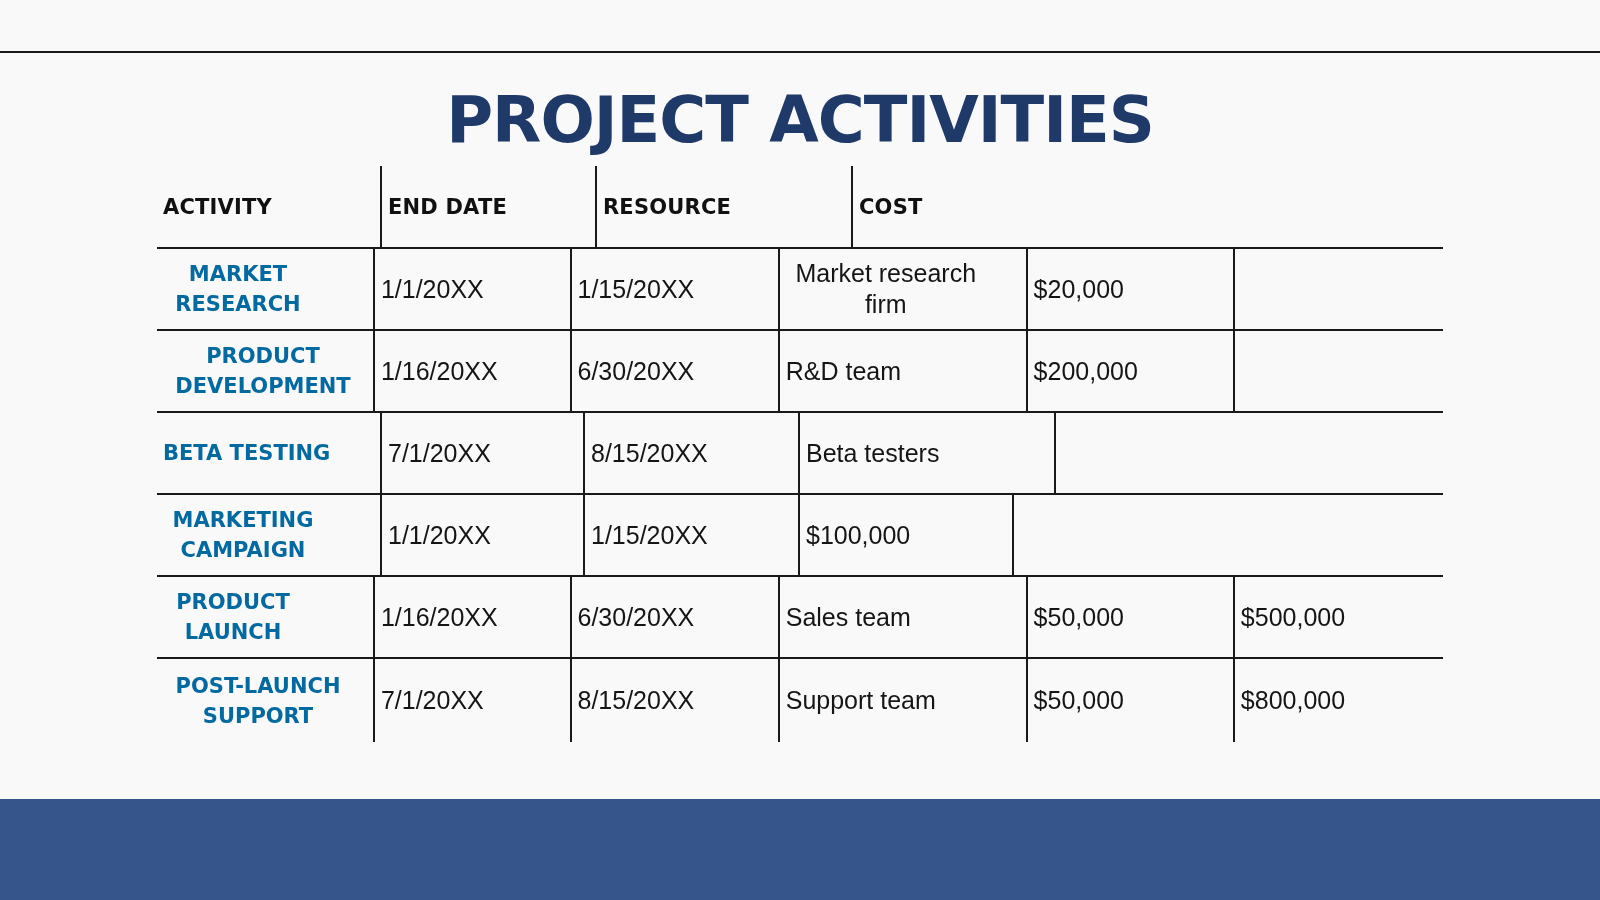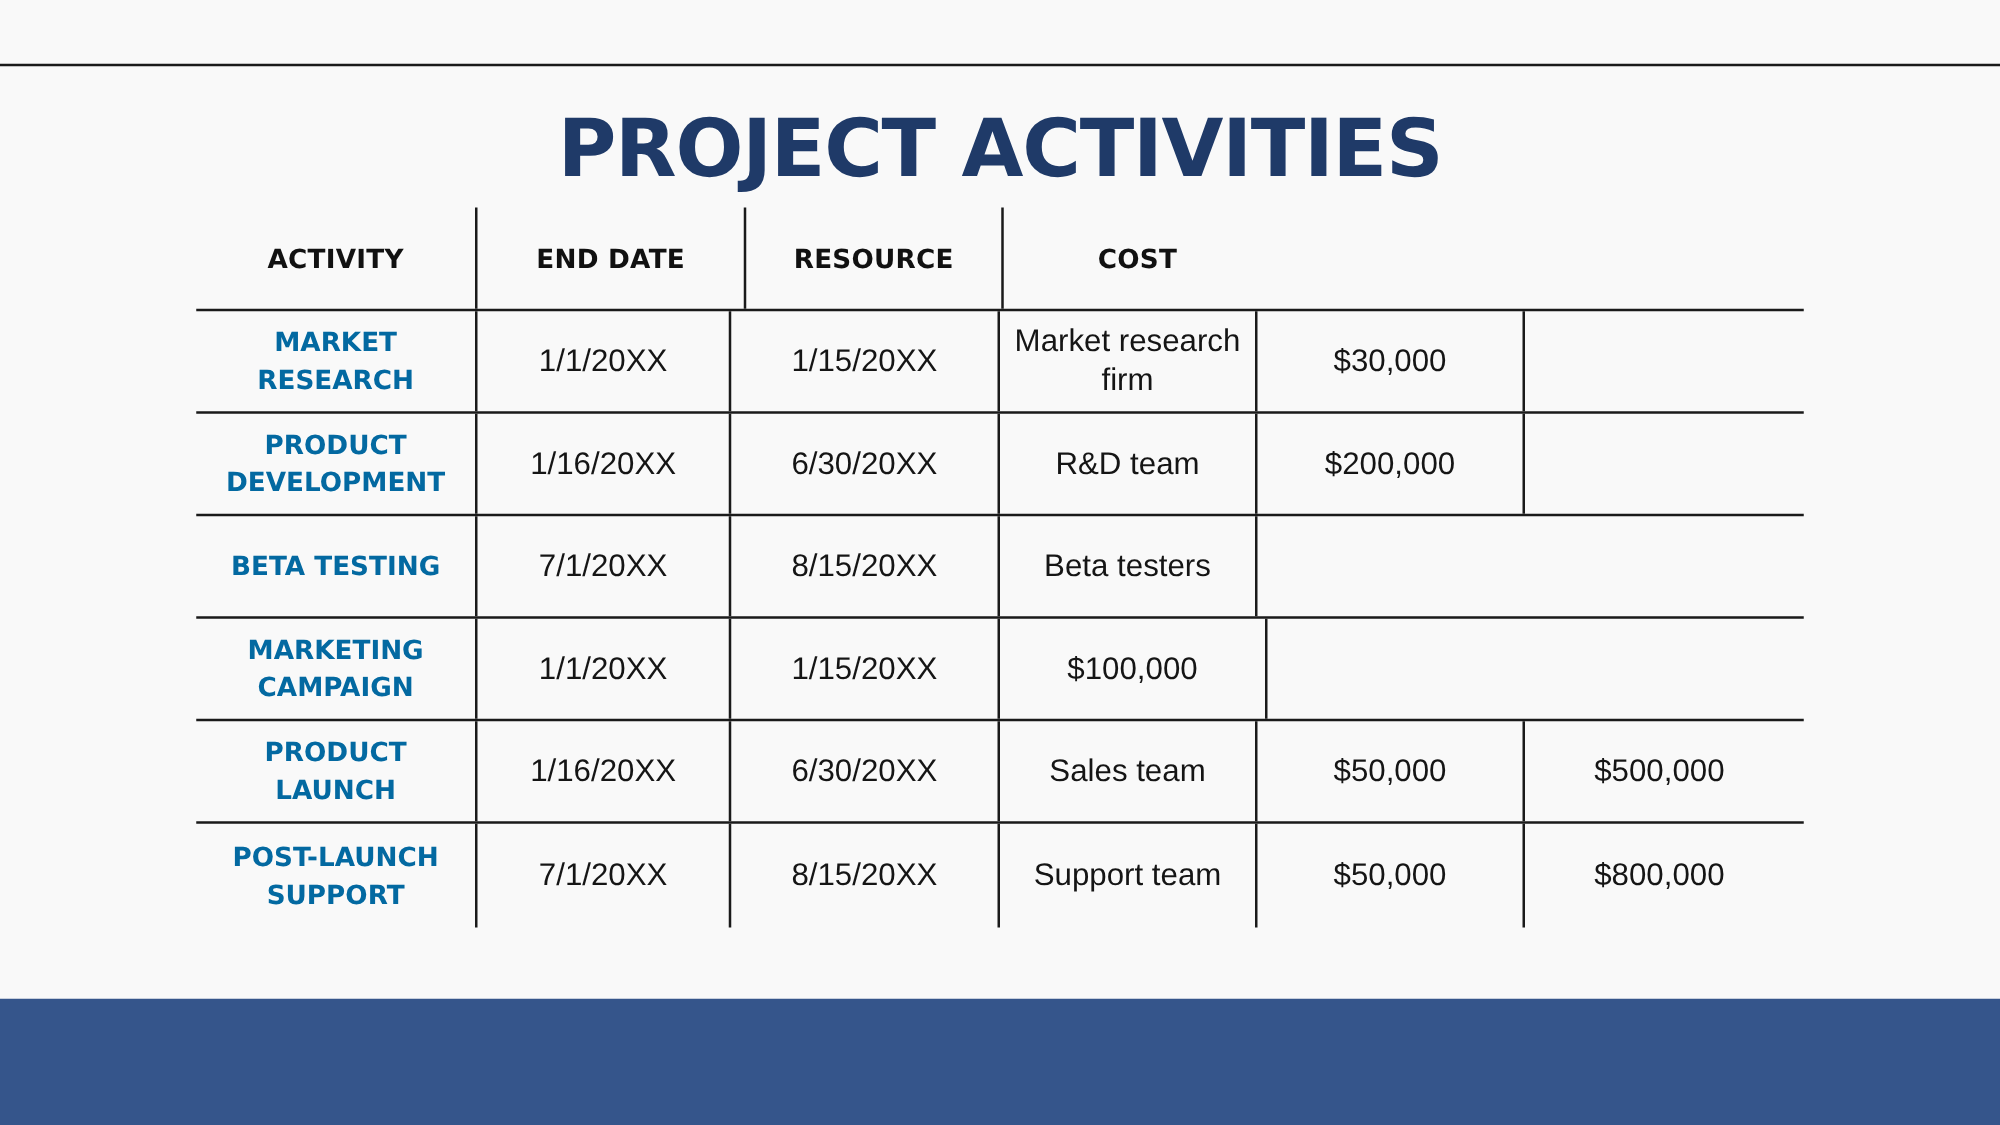--- a/index.html
+++ b/index.html
@@ -24,30 +24,30 @@
     }
     .table {
       position: absolute; left: 157px; top: 166px;
       width: 1286px;
     }
     .row { display: flex; height: 82px; box-sizing: border-box; }
     .row.header { height: 83px; border-bottom: 2px solid #1a1a1a; }
     .row.body { border-bottom: 2px solid #1a1a1a; }
     .row.body.last { border-bottom: none; height: 83px; }
     .cell {
-      display: flex; align-items: center; justify-content: center;
+      display: flex; align-items: center; 
       text-align: center; box-sizing: border-box;
       border-right: 2px solid #1a1a1a;
       padding: 0 6px;
     }
     .cell:last-child { border-right: none; }
     .c0 { width: 225px; }
     .c1 { width: 203px; }
     .c2 { width: 215px; }
-    .c3 { width: 206px; }
+    .c3 { width: 256px; }
     .c4 { width: 214px; }
     .c5 { width: 215px; }
     .hdr-text {
       font-family: "DejaVu Sans", "Liberation Sans", sans-serif;
       font-weight: bold; font-size: 21px; letter-spacing: 0.2px;
       color: #111;
     }
     .act-text {
       font-family: "DejaVu Sans", "Liberation Sans", sans-serif;
       font-weight: bold; font-size: 21px; line-height: 30px;
@@ -92,21 +92,21 @@
     <div class="cell c1">
         <span class="val-text">1/1/20XX</span>
       </div>
     <div class="cell c2">
         <span class="val-text">1/15/20XX</span>
       </div>
     <div class="cell c3">
         <span class="val-text" style="width:200px">Market research firm</span>
       </div>
     <div class="cell c4">
-        <span class="val-text">$30,000</span>
+        <span class="val-text">$20,000</span>
       </div>
     <div class="cell c5">
         <span class="val-text"></span>
       </div>
   </div>
 
   <div class="row body">
     <div class="cell c0">
         <span class="act-text" style="width:200px">PRODUCT DEVELOPMENT</span>
       </div>

